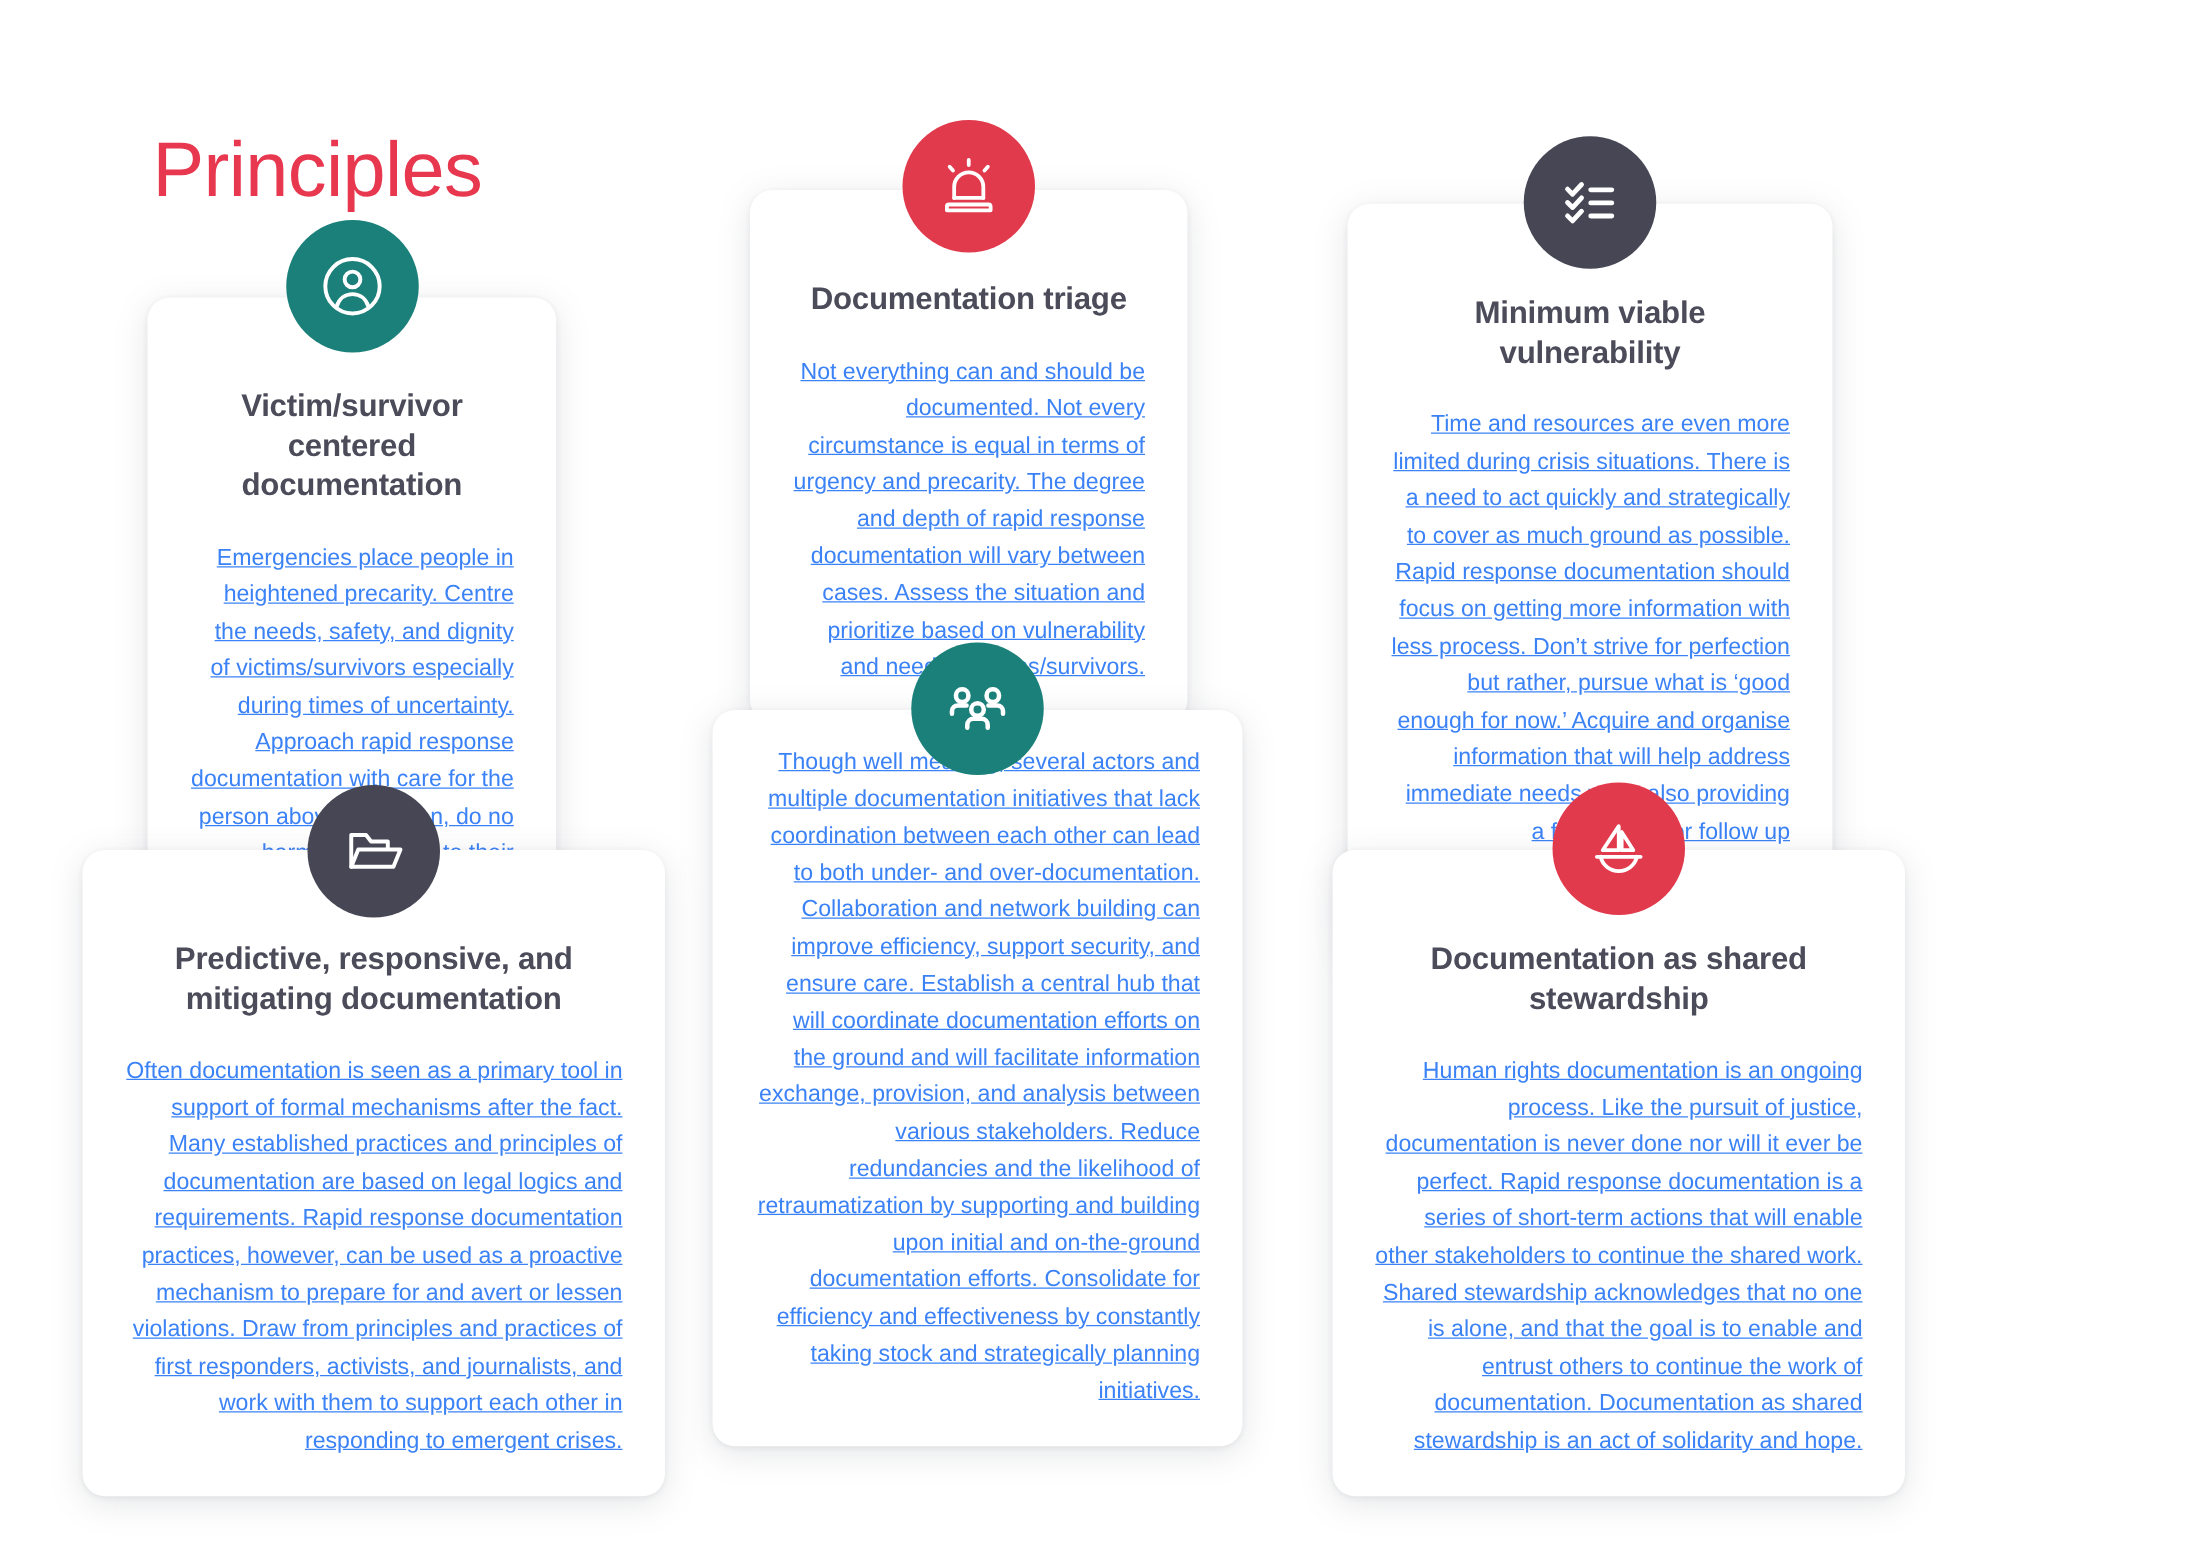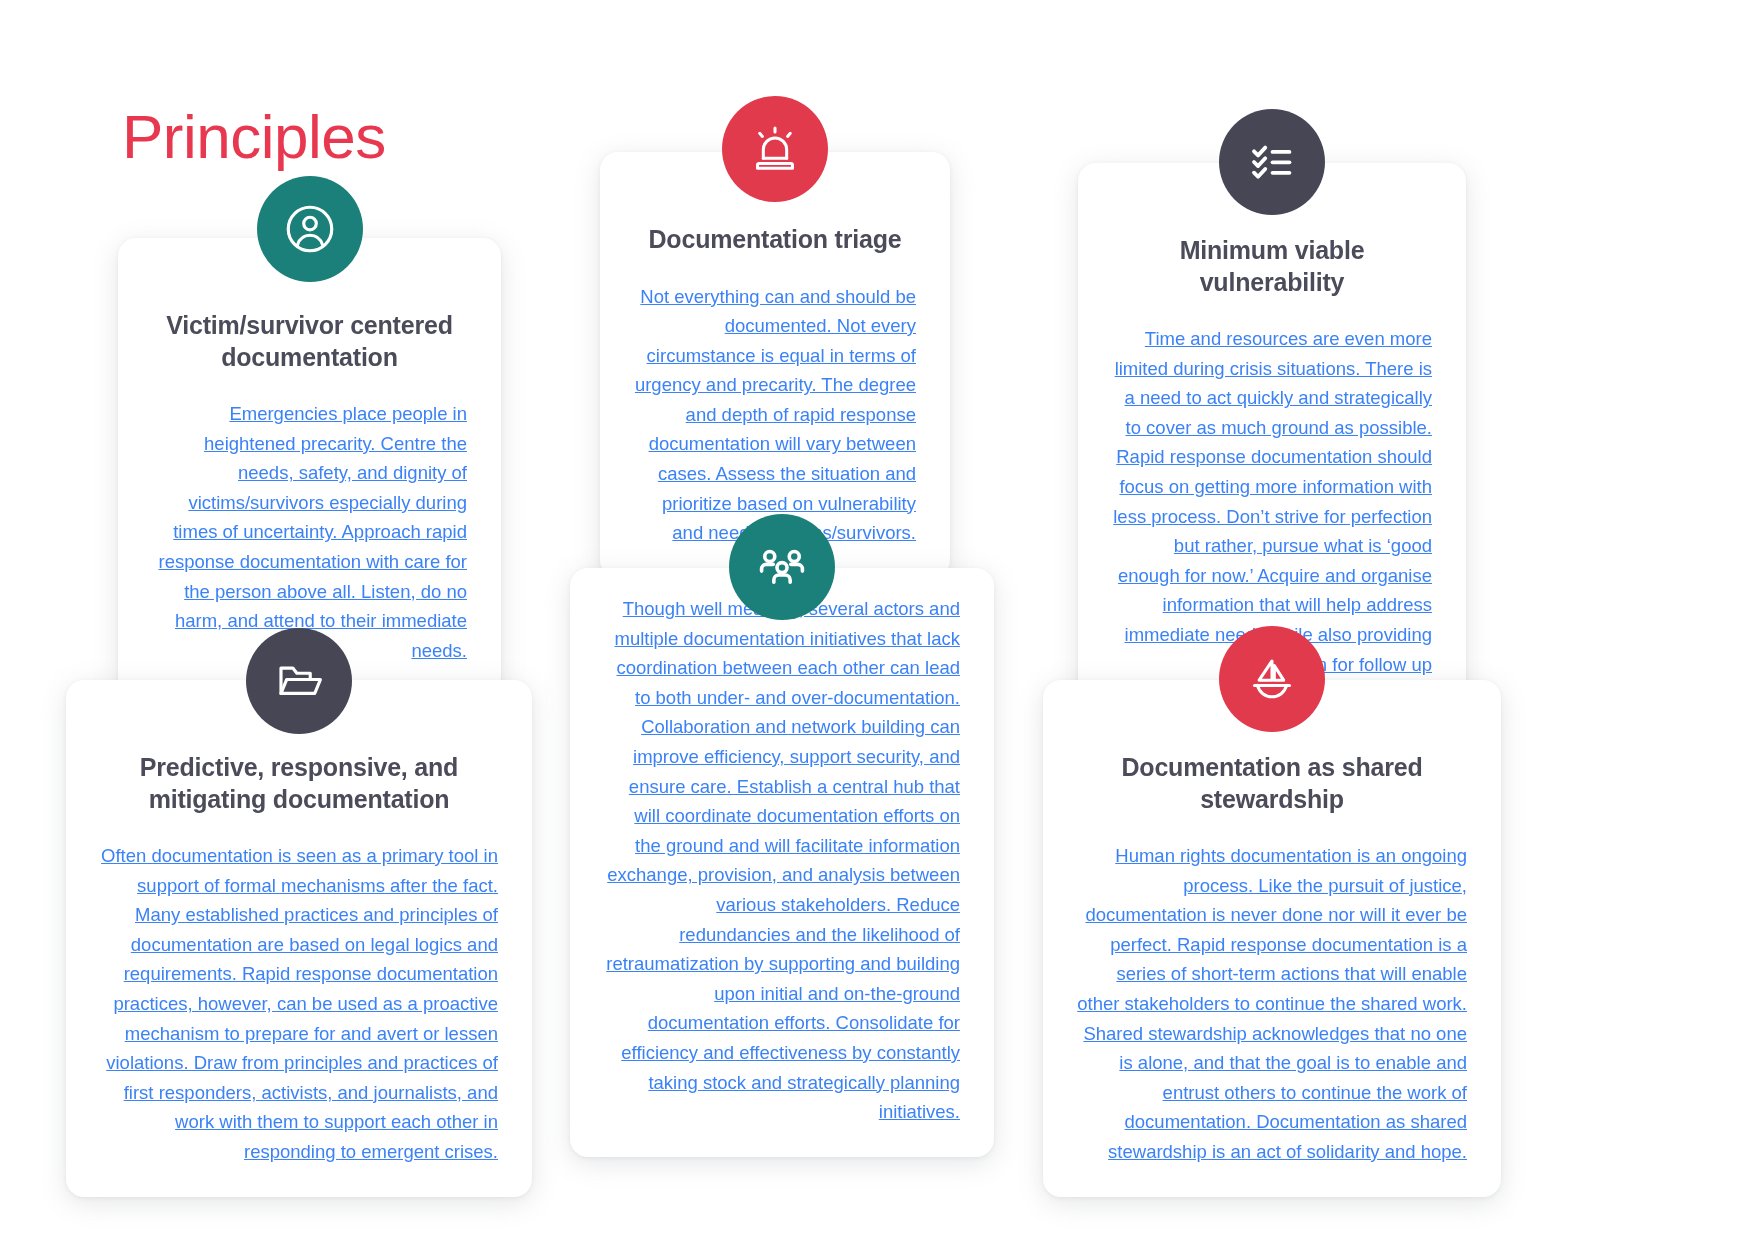--- a/index.html
+++ b/index.html
@@ -78,26 +78,26 @@
     margin: 0;
     padding-top: 26px;
     font-size: 18.5px;
     line-height: 1.60;
     color: #3b82f6;
     text-align: right;
     text-decoration: underline;
   }
 
   
-  #card-victim   { left: 118px;  top: 238px;  width: 383px; }
+  #card-victim   { left: 118px;  top: 238px;  width: 327px; }
   #card-triage   { left: 600px;  top: 152px;  width: 350px; }
   #card-minimum  { left: 1078px; top: 163px;  width: 388px; }
   #card-predict  { left: 66px;   top: 680px;  width: 466px; }
   #card-network  { left: 570px;  top: 568px;  width: 424px; }
-  #card-steward  { left: 1043px; top: 680px;  width: 458px; }
+  #card-steward  { left: 1066px; top: 680px;  width: 458px; }
 
   #card-victim  .card-icon { top: -62px; }
   #card-triage  .card-icon { top: -56px; }
   #card-minimum .card-icon { top: -54px; }
   #card-predict .card-icon { top: -52px; }
   #card-network .card-icon { top: -54px; }
   #card-steward .card-icon { top: -54px; }
 </style>
 </head>
 <body>

